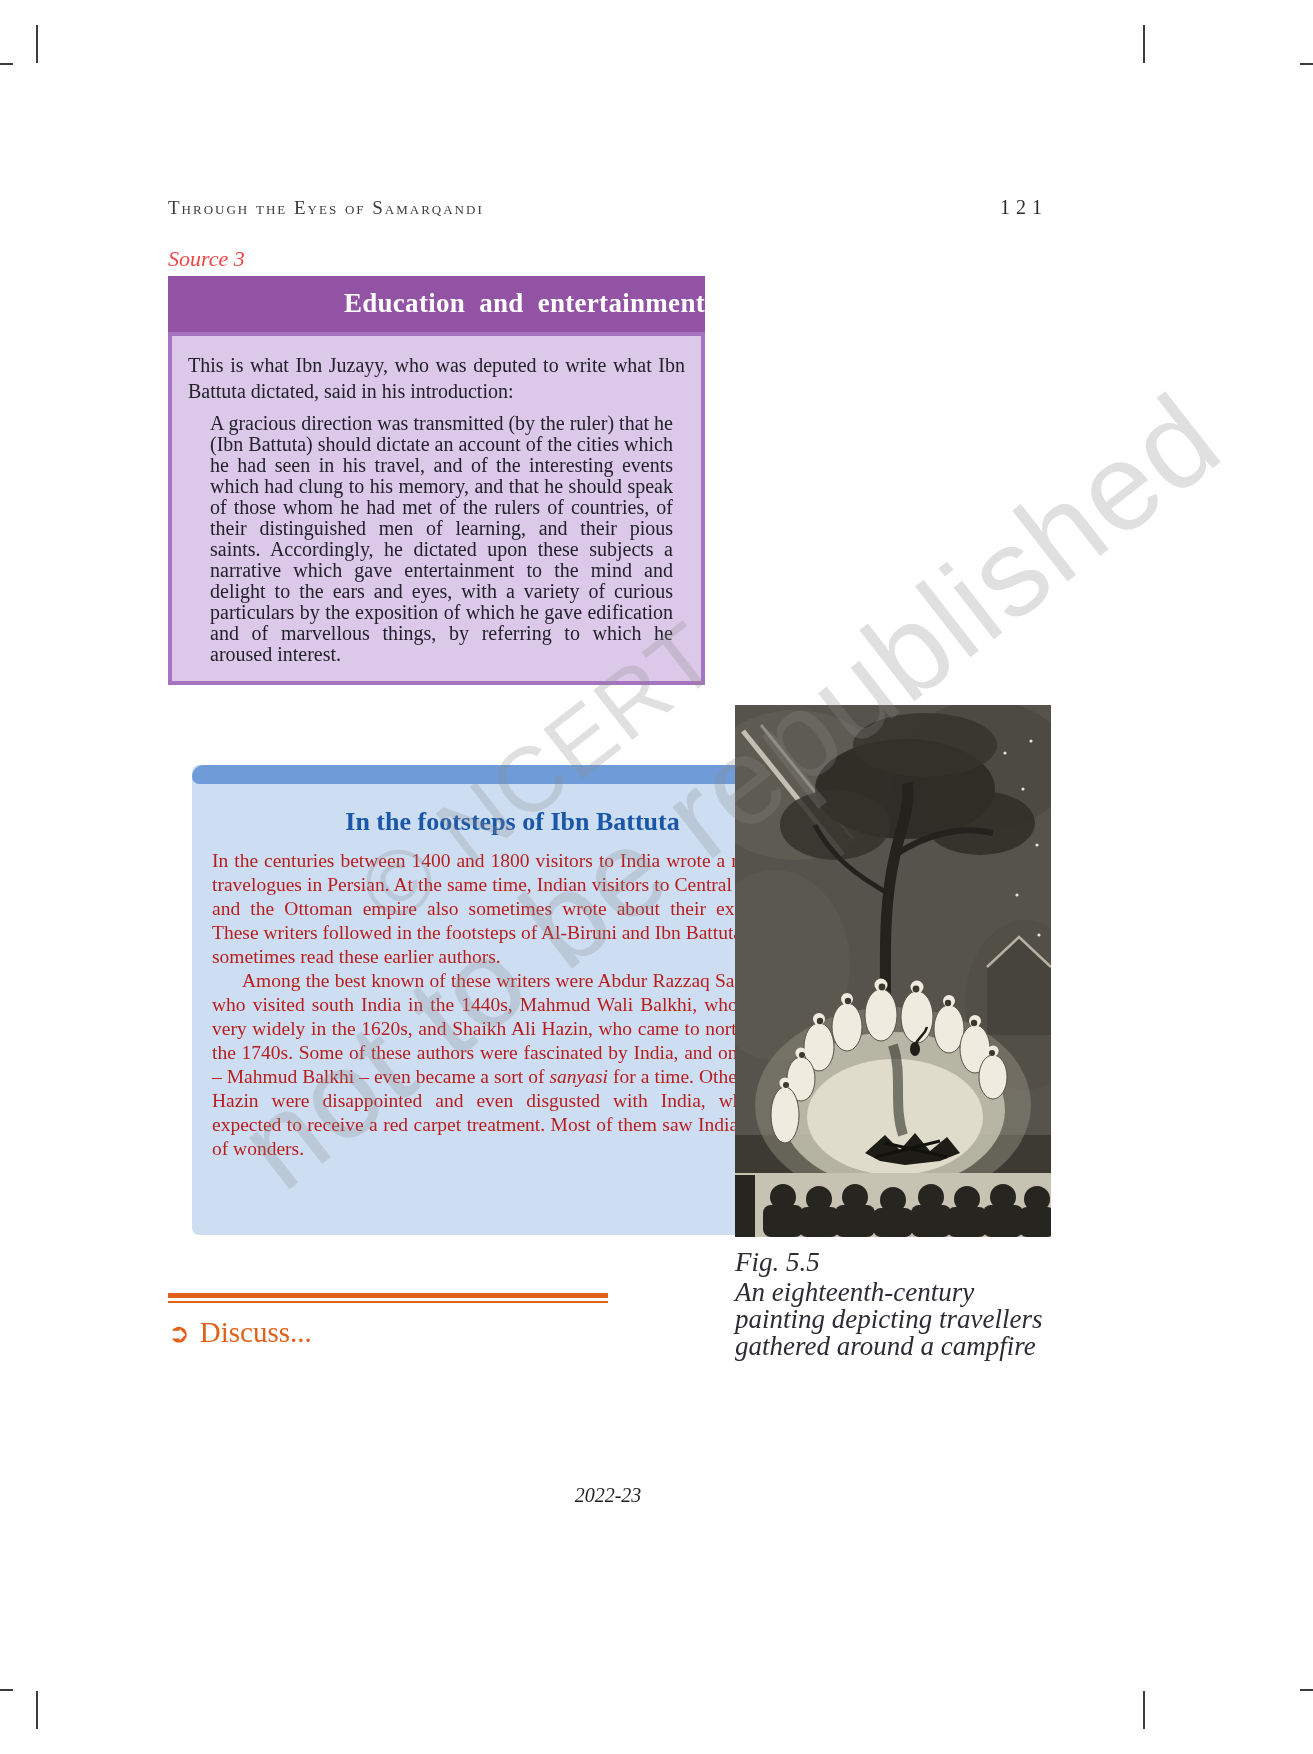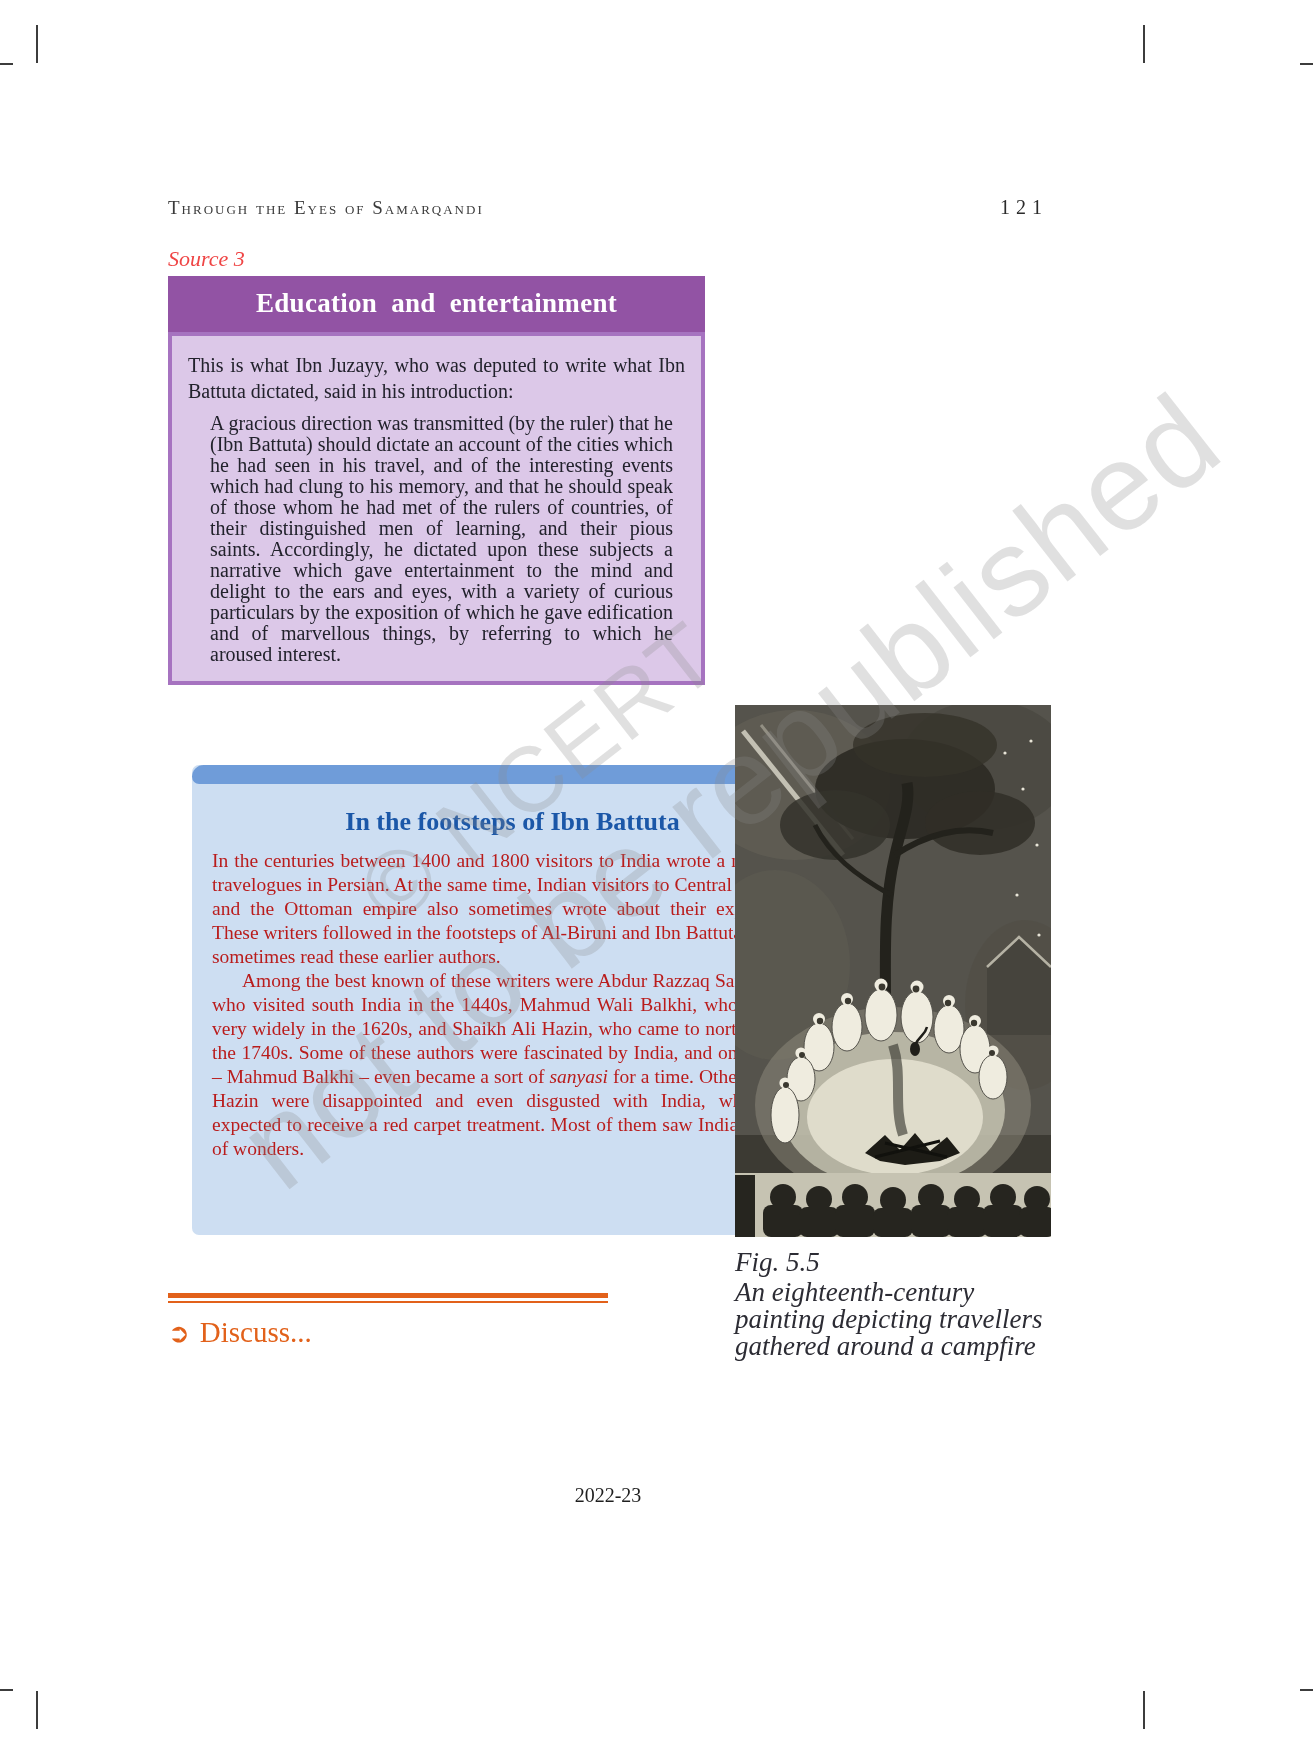--- a/index.html
+++ b/index.html
@@ -31,21 +31,21 @@
 
   .source-label {
     position: absolute; left: 168px; top: 246px;
     font-style: italic; font-size: 22px; color: #ef4444;
   }
 
   
   .purple-box { position: absolute; left: 168px; top: 276px; width: 537px; }
   .purple-title {
     background: var(--purple-header, #9253a4);
-    color: #ffffff; text-align: center; font-weight: bold;
+    color: #ffffff; text-align: right; font-weight: bold;
     font-size: 27px; padding: 12px 0 13px; word-spacing: 7px; letter-spacing: 0.3px;
   }
   .purple-body {
     background: var(--purple-body, #dcc8e8);
     border: 4px solid var(--purple-border, #a673c0);
     padding: 16px 16px 16px 16px;
   }
   .purple-intro {
     margin: 0; font-size: 20px; line-height: 26px;
     text-align: justify; color: #22222c;
@@ -97,21 +97,21 @@
   .discuss-rule-2 { height: 2px; background: var(--orange, #e2611a); margin-top: 3px; }
   .discuss-heading { margin-top: 13px; display: flex; align-items: center; gap: 10px; font-size: 29px; }
   .discuss-icon { font-size: 26px; line-height: 1; transform: translateY(1px); }
   .discuss-body {
     margin-top: 9px; font-size: 22px; line-height: 30px;
     text-align: justify; text-align-last: justify; word-spacing: 4px;
   }
 
   .footer {
     position: absolute; left: 168px; top: 1484px; width: 880px;
-    text-align: center; font-size: 20px; color: #1f1f1f;
+    text-align: center; font-size: 20px; color: #1f1f1f; font-style: italic;
   }
 
   
   .watermark {
     position: absolute; left: 105px; top: 650px; width: 1100px;
     transform: rotate(-38deg);
     color: #8b8b8b; opacity: 0.26;
     font-family: "Liberation Sans", sans-serif;
     pointer-events: none; z-index: 9;
   }

